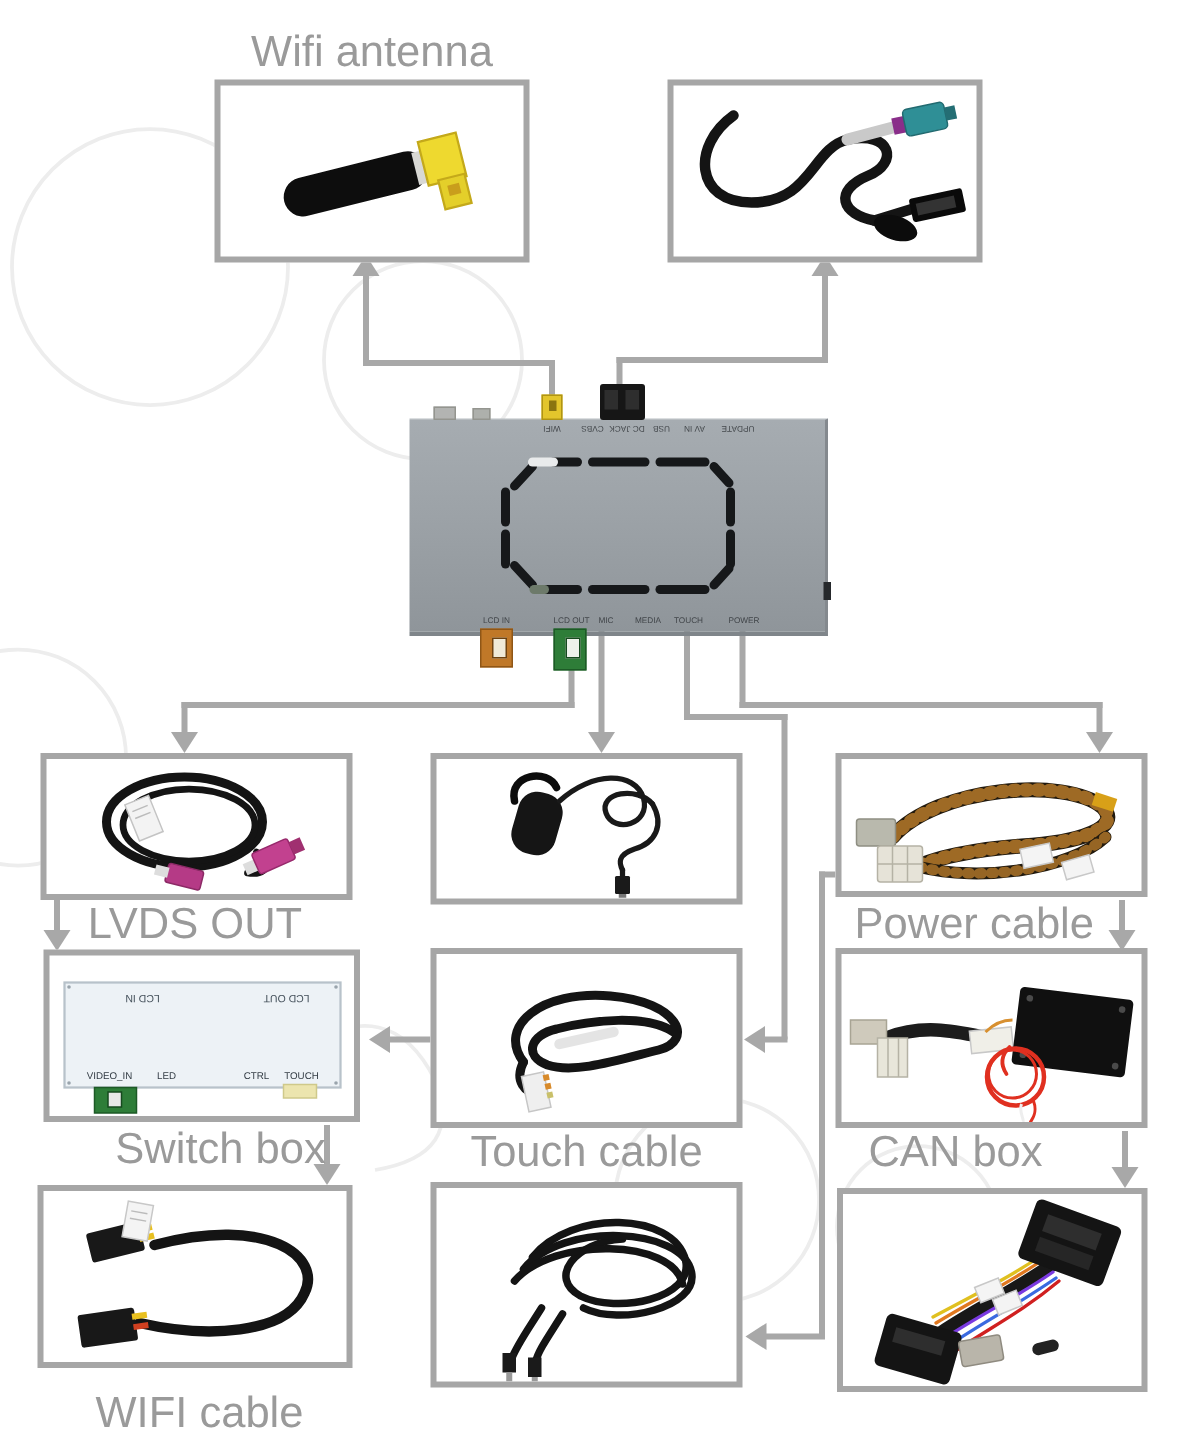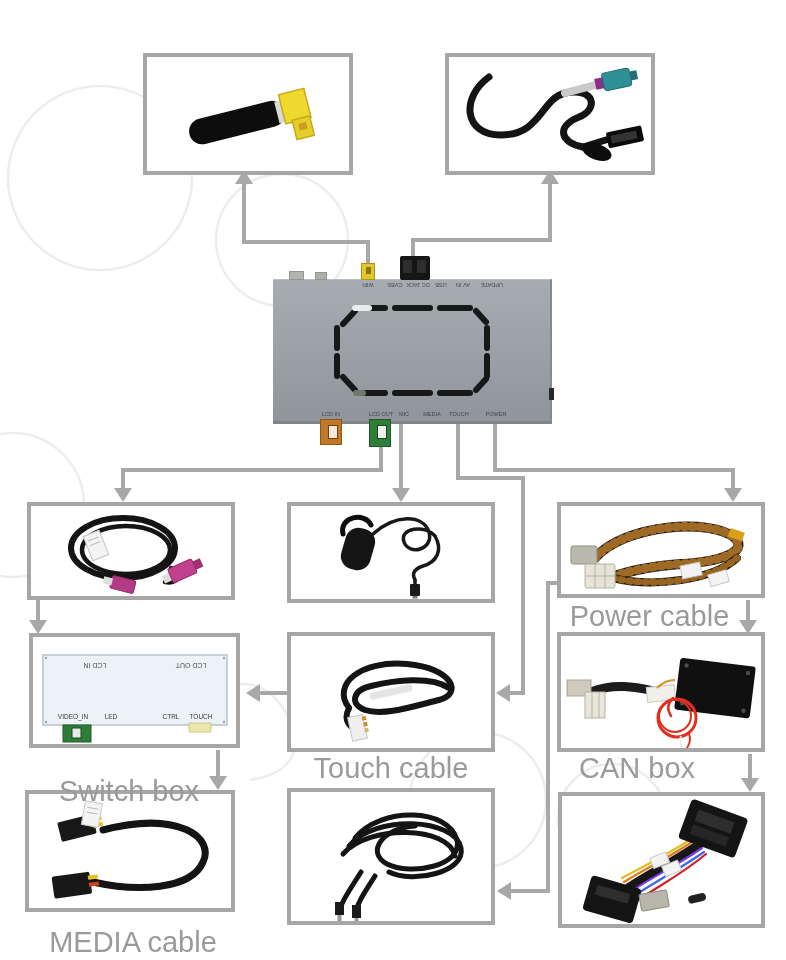--- a/index.html
+++ b/index.html
@@ -110,25 +110,27 @@
   <div>
     <div class="seg" style="left:216px;top:750px;width:4px;height:28px;"></div>
     <div class="ah ah-down" style="left:209px;top:776px;"></div>
   </div>
 
   <div>
     <div class="seg" style="left:748px;top:754px;width:4px;height:26px;"></div>
     <div class="ah ah-down" style="left:741px;top:778px;"></div>
   </div>
 
+  <div class="lbl" style="left:143px;top:20px;width:210px;">Wifi antenna</div>
+  <div class="lbl" style="left:50px;top:601px;width:160px;">LVDS OUT</div>
   <div class="lbl" style="left:557px;top:601px;width:185px;">Power cable</div>
-  <div class="lbl" style="left:29px;top:751px;width:200px;margin-top:25px;">Switch box</div>
+  <div class="lbl" style="left:47px;top:751px;width:200px;">Switch box</div>
   <div class="lbl" style="left:287px;top:753px;width:208px;">Touch cable</div>
   <div class="lbl" style="left:557px;top:753px;width:160px;">CAN box</div>
-  <div class="lbl" style="left:25px;top:927px;width:216px;">MEDIA cable</div>
+  <div class="lbl" style="left:25px;top:927px;width:216px;">WIFI cable</div>
 
   <div id="device">
 
     <div class="conn" style="left:16px;top:-9px;width:15px;height:9px;background:#b3b4b2;border:1px solid #94958f;"></div>
     <div class="conn" style="left:42px;top:-8px;width:12px;height:8px;background:#aeb0ac;border:1px solid #94958f;"></div>
     <div class="conn" style="left:88px;top:-17px;width:14px;height:17px;background:#e3c52c;border:1px solid #b09414;">
       <div style="position:absolute;left:4px;top:3px;width:5px;height:7px;background:#8a7410;"></div>
     </div>
     <div class="conn" style="left:127px;top:-24px;width:30px;height:24px;background:#161616;border-radius:2px;">
       <div style="position:absolute;left:3px;top:4px;width:9px;height:13px;background:#2e2e2e;"></div>

